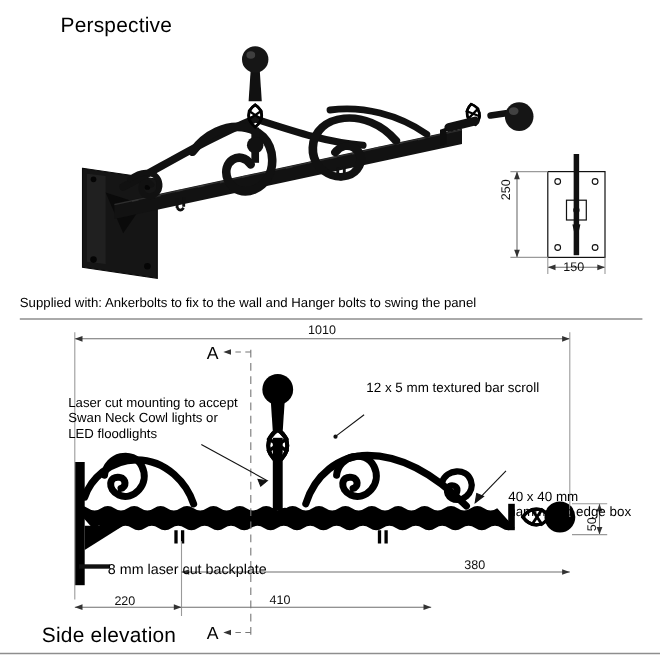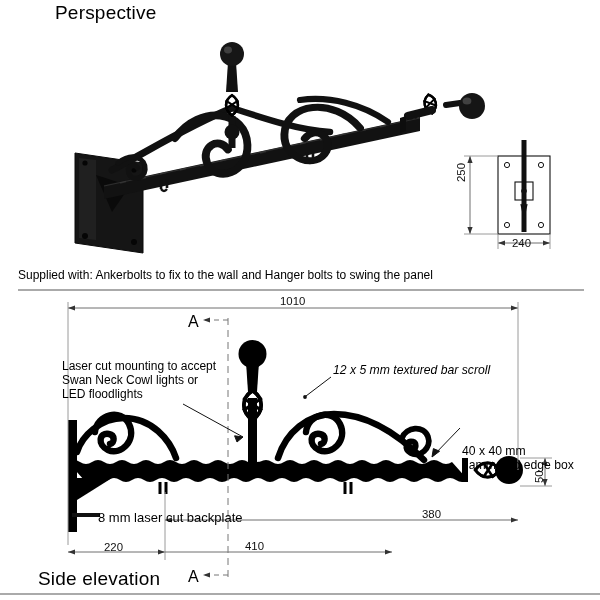--- a/index.html
+++ b/index.html
@@ -9,25 +9,25 @@
     font-family:"Liberation Sans", sans-serif;
     color:#000000;
     position:relative;
     overflow:hidden;
   }
   .sheet{position:absolute;left:0;top:0;width:600px;height:600px;background:#fff;}
   .layer{position:absolute;left:0;top:0;width:600px;height:600px;}
   svg.layer{pointer-events:none;}
 
   .txt{position:absolute;white-space:pre;line-height:1.18;}
-  .title-persp{left:55px;top:2px;font-size:19px;letter-spacing:.2px;}
+  .title-persp{left:55px;top:13px;font-size:19px;letter-spacing:.2px;}
   .title-side{left:38px;top:568px;font-size:19px;letter-spacing:.2px;}
   .supplied{left:18px;top:268px;font-size:12px;}
   .note-laser{left:62px;top:359px;font-size:12px;}
-  .note-bar{left:333px;top:363px;font-size:12.2px;font-style:italic;}
+  .note-bar{left:333px;top:345px;font-size:12.2px;}
   .note-box{left:462px;top:404px;font-size:12.2px;margin-top:40px;}
   .note-backplate{left:98px;top:510px;font-size:13px;}
 
   .dim{position:absolute;font-size:11.4px;white-space:nowrap;color:#111;}
   .dim-1010{left:280px;top:295px;}
   .dim-220{left:104px;top:541px;}
   .dim-410{left:245px;top:540px;}
   .dim-380{left:422px;top:508px;}
   .dim-150{left:512px;top:237px;}
   .dim-250{left:455px;top:182px;transform:rotate(-90deg);transform-origin:left top;}
@@ -278,18 +278,18 @@
 hammered edge box</div>
 
     <div class="txt note-backplate">8 mm laser cut backplate</div>
 
     <div class="dim dim-1010">1010</div>
     <div class="dim dim-220">220</div>
     <div class="dim dim-410">410</div>
     <div class="dim dim-380">380</div>
     <div class="dim dim-50">50</div>
     <div class="dim dim-250">250</div>
-    <div class="dim dim-150">240</div>
+    <div class="dim dim-150">150</div>
 
     <div class="secmark secmark-top">A</div>
     <div class="secmark secmark-bot">A</div>
   </div>
 </div>
 
 </body></html>

